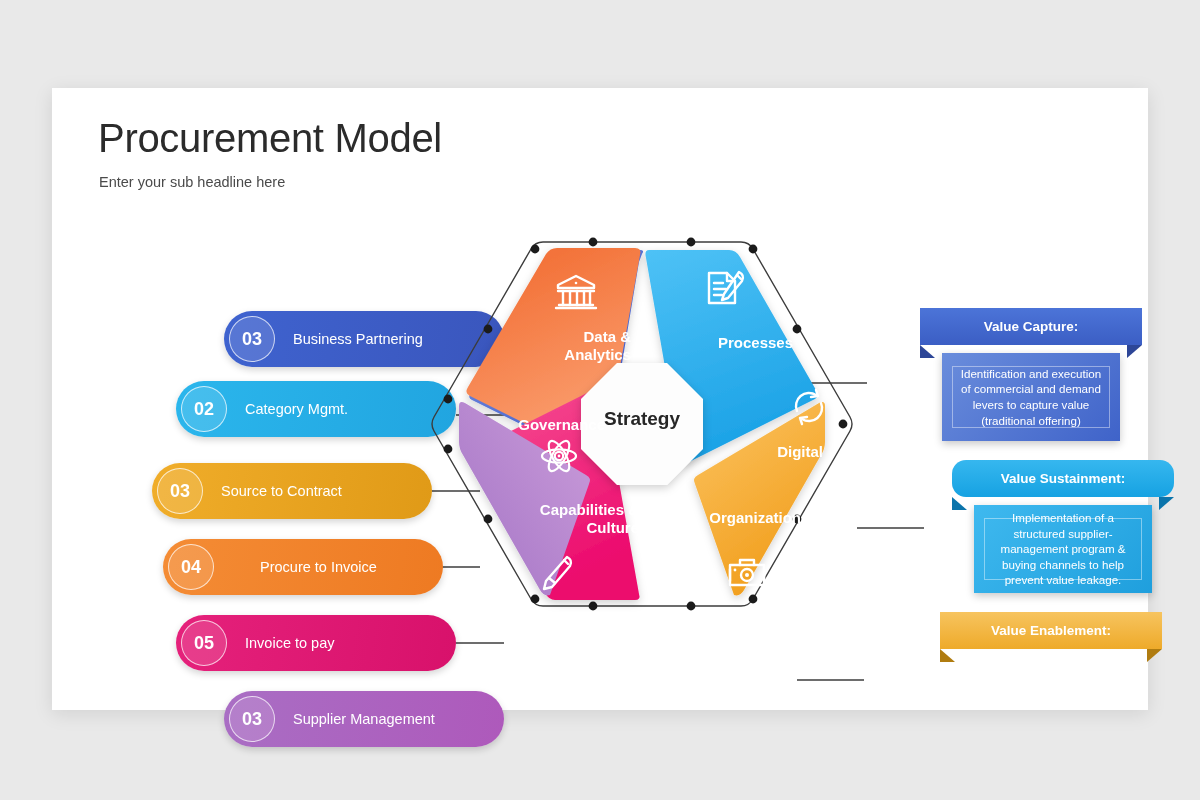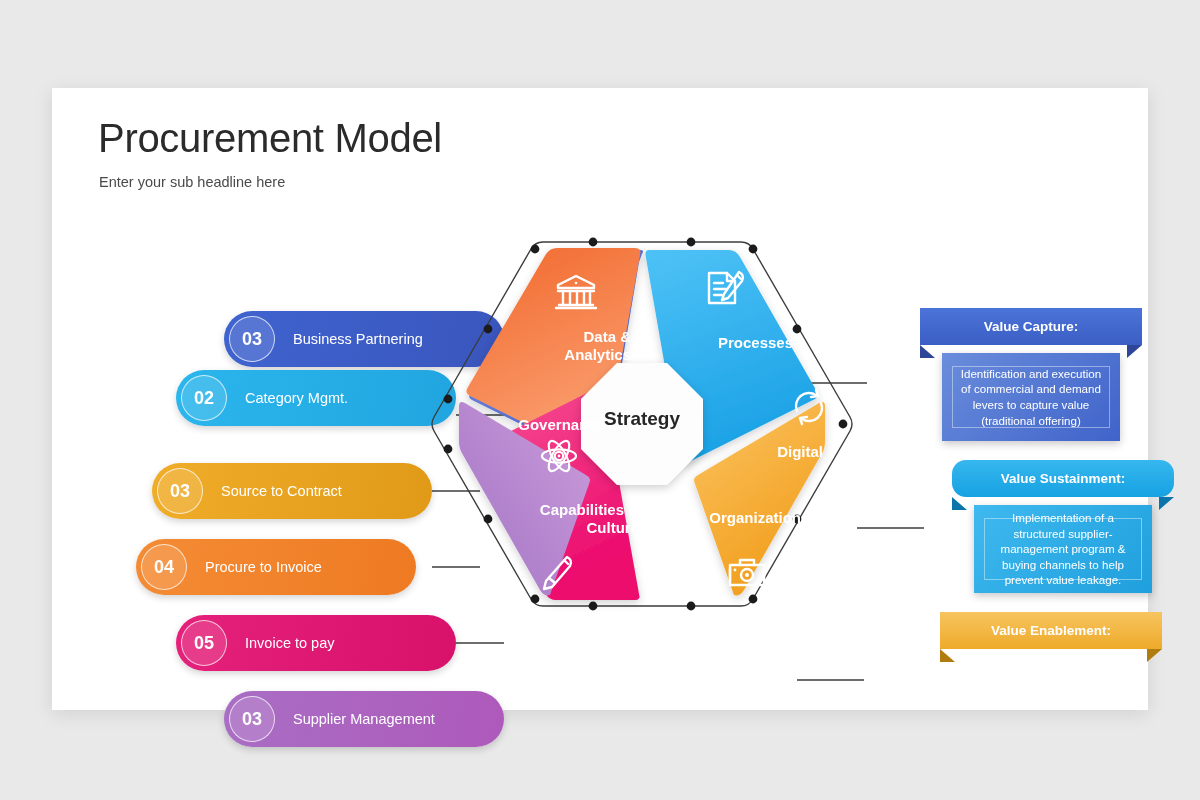--- a/index.html
+++ b/index.html
@@ -111,29 +111,29 @@
       <path d="M745 295 H815"></path>
       <path d="M805 440 H872"></path>
       <path d="M745 592 H812"></path>
     </g>
   </svg>
 
   <div class="pill" data-name="step-pill-01" style="left: 172px; top: 223px; width: 280px; background: linear-gradient(100deg, rgb(63, 99, 207), rgb(58, 86, 189));">
     <div class="num-ring" data-name="step-number">03</div>
     <div class="pill-label" data-name="step-label">Business Partnering</div>
   </div>
-  <div class="pill" data-name="step-pill-02" style="left: 124px; top: 282px; width: 280px; background: linear-gradient(100deg, rgb(43, 182, 236), rgb(33, 165, 224)); align-items: center;">
+  <div class="pill" data-name="step-pill-02" style="left: 124px; top: 293px; width: 280px; background: linear-gradient(100deg, rgb(43, 182, 236), rgb(33, 165, 224)); align-items: center;">
     <div class="num-ring" data-name="step-number">02</div>
     <div class="pill-label" data-name="step-label">Category Mgmt.</div>
   </div>
   <div class="pill" data-name="step-pill-03" style="left: 100px; top: 375px; width: 280px; background: linear-gradient(100deg, rgb(240, 173, 42), rgb(224, 154, 23));">
     <div class="num-ring" data-name="step-number">03</div>
     <div class="pill-label" data-name="step-label">Source to Contract</div>
   </div>
-  <div class="pill" data-name="step-pill-04" style="left: 84px; top: 451px; width: 280px; background: linear-gradient(100deg, rgb(244, 140, 53), rgb(238, 122, 34));">
+  <div class="pill" data-name="step-pill-04" style="left: 111px; top: 451px; width: 280px; background: linear-gradient(100deg, rgb(244, 140, 53), rgb(238, 122, 34)); gap: 28px;">
     <div class="num-ring" data-name="step-number">04</div>
     <div class="pill-label" data-name="step-label">Procure to Invoice</div>
   </div>
   <div class="pill" data-name="step-pill-05" style="left: 124px; top: 527px; width: 280px; background: linear-gradient(100deg, rgb(229, 33, 123), rgb(216, 17, 107));">
     <div class="num-ring" data-name="step-number">05</div>
     <div class="pill-label" data-name="step-label">Invoice to pay</div>
   </div>
   <div class="pill" data-name="step-pill-06" style="left: 172px; top: 603px; width: 280px; background: linear-gradient(100deg, rgb(169, 110, 196), rgb(174, 89, 187));">
     <div class="num-ring" data-name="step-number">03</div>
     <div class="pill-label" data-name="step-label">Supplier Management</div>

